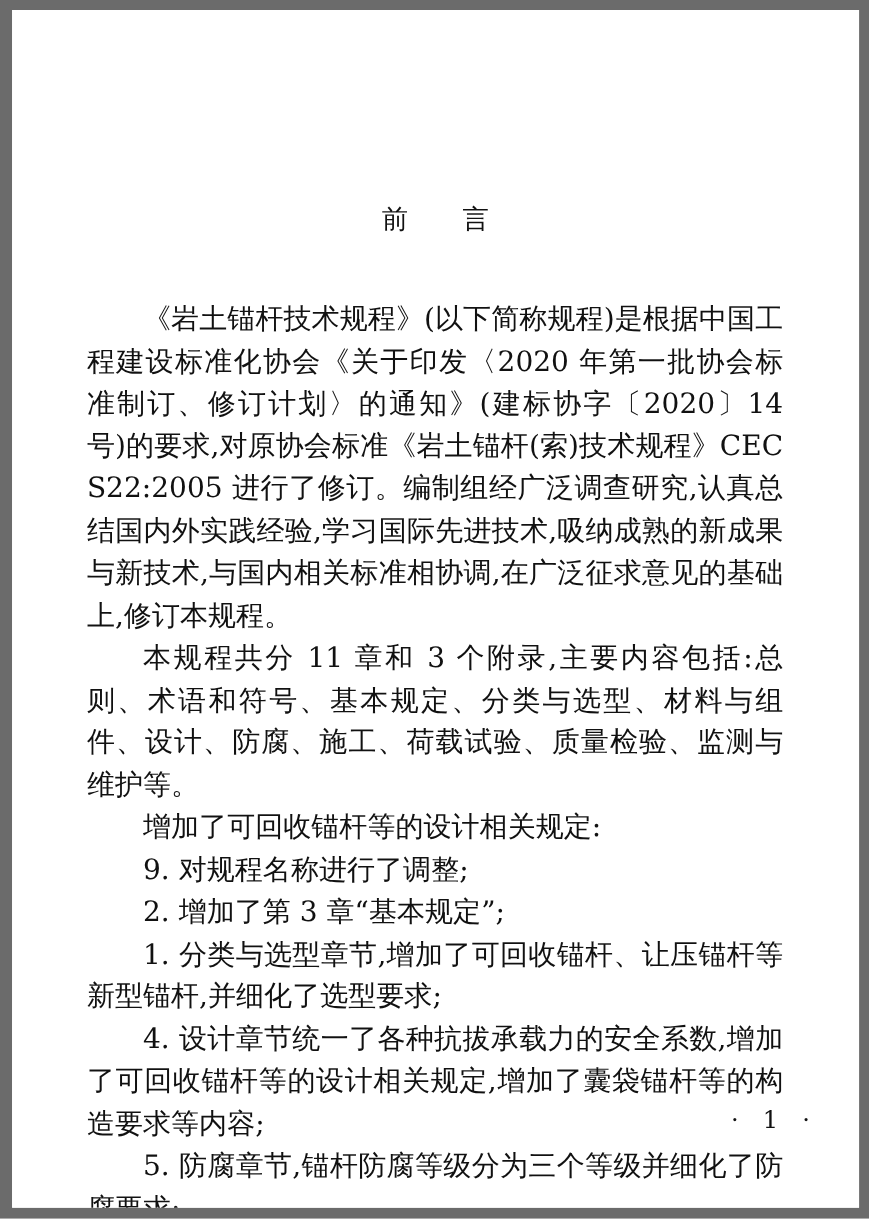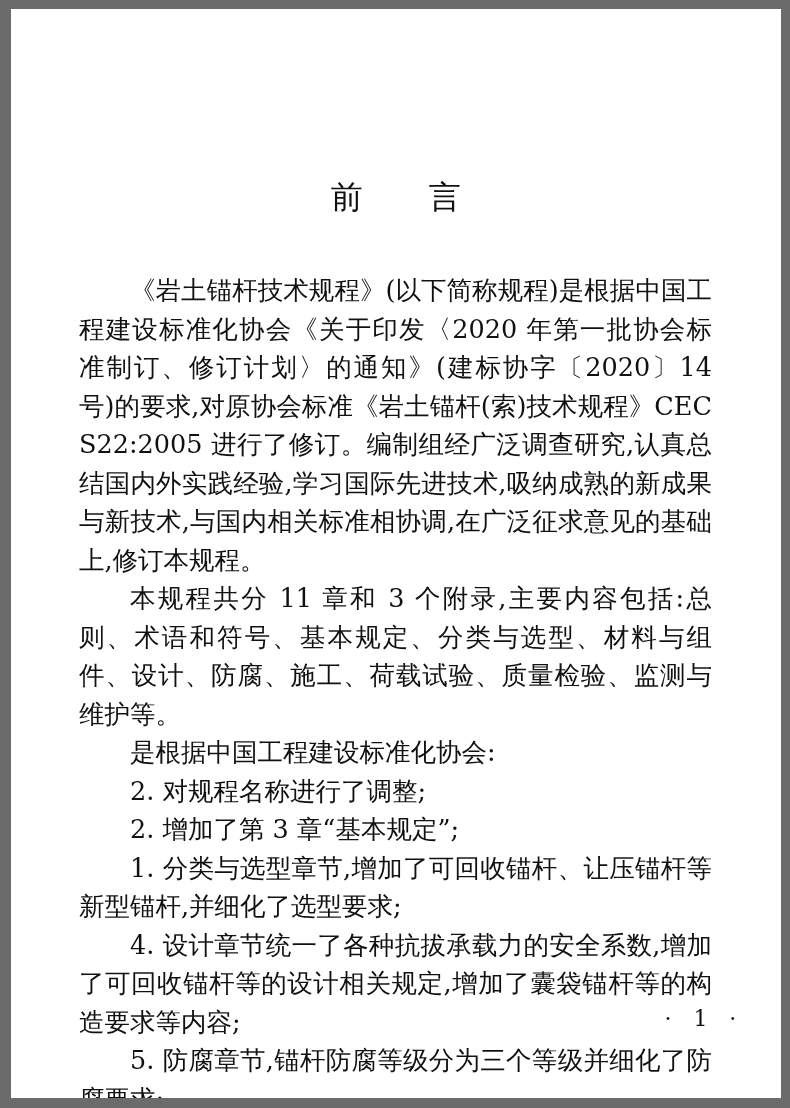--- a/index.html
+++ b/index.html
@@ -34,25 +34,25 @@
     bottom: 0;
     background: #ffffff;
   }
 
   .page-title {
     position: absolute;
     left: 0;
     right: 0;
     top: 168px;
     text-align: center;
-    font-size: 32px;
+    font-size: 24px;
     line-height: 46px;
     letter-spacing: 0.02em;
     color: #111111;
-    font-family: Liberation Mono, monospace;
+    font-family: Liberation Sans, sans-serif;
     font-weight: 500;
     white-space: pre;
   }
 
   .body-block {
     position: absolute;
     left: 68px;
     top: 262px;
     width: 633px;
     color: #111111;
@@ -96,23 +96,23 @@
 
 <div id="page">
   <div id="sheet">
 
     <div class="page-title">前　　言</div>
 
     <div class="body-block">
 
       <p class="para">《岩土锚杆技术规程》(以下简称规程)是根据中国工程建设标准化协会《关于印发〈2020 年第一批协会标准制订、修订计划〉的通知》(建标协字〔2020〕14 号)的要求,对原协会标准《岩土锚杆(索)技术规程》CECS22:2005 进行了修订。编制组经广泛调查研究,认真总结国内外实践经验,学习国际先进技术,吸纳成熟的新成果与新技术,与国内相关标准相协调,在广泛征求意见的基础上,修订本规程。</p>
       <p class="para">本规程共分 11 章和 3 个附录,主要内容包括:总则、术语和符号、基本规定、分类与选型、材料与组件、设计、防腐、施工、荷载试验、质量检验、监测与维护等。</p>
-      <p class="para">是根据中国工程建设标准化协会:</p>
+      <p class="para">增加了可回收锚杆等的设计相关规定:</p>
 
-      <p class="item">2. 对规程名称进行了调整;</p>
+      <p class="item">9. 对规程名称进行了调整;</p>
       <p class="item">2. 增加了第 3 章“基本规定”;</p>
       <p class="item">1. 分类与选型章节,增加了可回收锚杆、让压锚杆等新型锚杆,并细化了选型要求;</p>
       <p class="item">4. 设计章节统一了各种抗拔承载力的安全系数,增加了可回收锚杆等的设计相关规定,增加了囊袋锚杆等的构造要求等内容;</p>
       <p class="item">5. 防腐章节,锚杆防腐等级分为三个等级并细化了防腐要求;</p>
 
     </div>
 
     <div class="folio">·  1  ·</div>
 
   </div>

